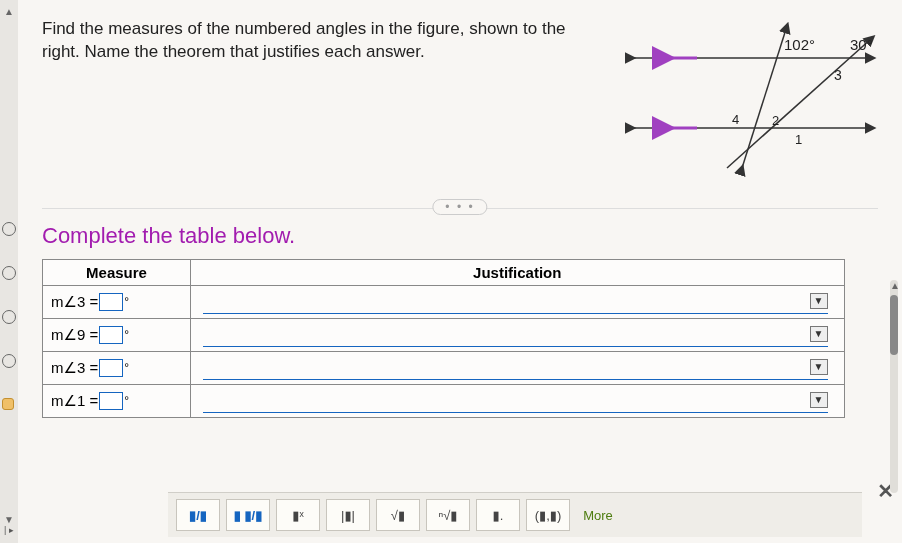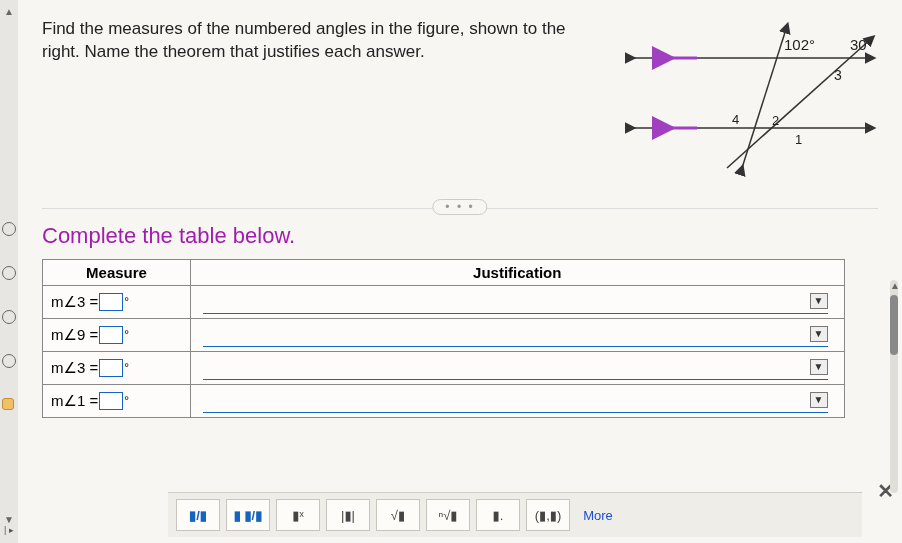--- a/index.html
+++ b/index.html
@@ -105,21 +105,21 @@
     background: #efede8;
     border-top:1px solid #d0cec8;
   }
   .tool {
     min-width: 44px; height: 32px;
     border: 1px solid #c8c5bd;
     background: #fdfcf8;
     display:flex; align-items:center; justify-content:center;
     font-size:13px; color:#444;
   }
-  .tool.more { border:none; background:transparent; color:#1d4ed8; }
+  .tool.more { border:none; background:transparent; color:#4d7c0f; }
   .close-x {
     position:absolute; right:8px; bottom:40px;
     font-size:20px; color:#555; font-weight:bold;
   }
   .scrollbar {
     position:absolute; right:4px; top:280px; bottom:50px;
     width:8px; background:#e0ded9; border-radius:4px;
   }
   .scrollbar .handle {
     width:8px; height:60px; background:#888; border-radius:4px; margin-top:4px;

